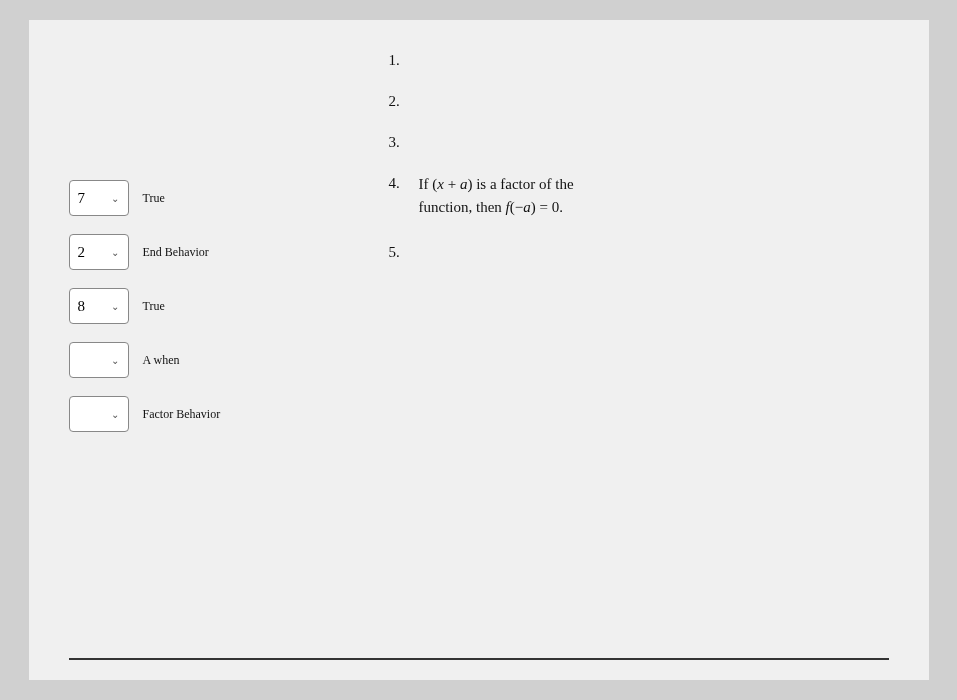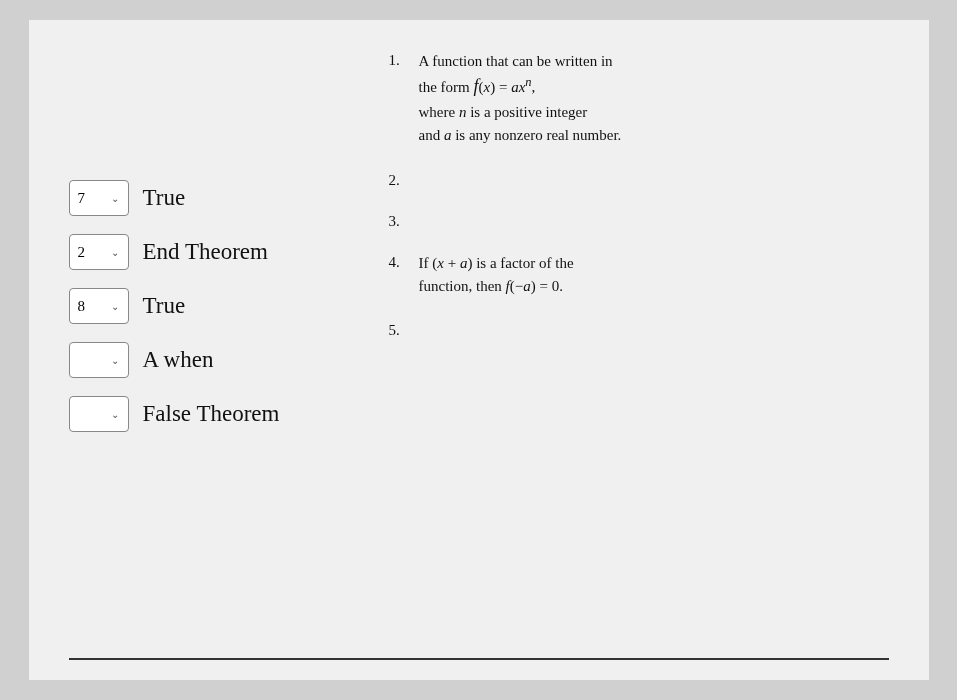--- a/index.html
+++ b/index.html
@@ -51,21 +51,21 @@
     }
     .dropdown-value {
       font-size: 15px;
       font-family: 'Georgia', serif;
     }
     .dropdown-arrow {
       font-size: 10px;
       color: #555;
     }
     .label-text {
-      font-size: 23px;
+      font-size: 12px;
       font-family: 'Georgia', serif;
       color: #111;
     }
     .right-column {
       flex: 1;
       display: flex;
       flex-direction: column;
       gap: 22px;
       padding-top: 0px;
     }
@@ -110,21 +110,21 @@
         <span class="dropdown-arrow">⌄</span>
       </div>
       <span class="label-text">True</span>
     </div>
 
     <div class="left-row">
       <div class="dropdown">
         <span class="dropdown-value">2</span>
         <span class="dropdown-arrow">⌄</span>
       </div>
-      <span class="label-text">End Theorem</span>
+      <span class="label-text">End Behavior</span>
     </div>
 
     <div class="left-row">
       <div class="dropdown">
         <span class="dropdown-value">8</span>
         <span class="dropdown-arrow">⌄</span>
       </div>
       <span class="label-text">True</span>
     </div>
 
@@ -134,35 +134,29 @@
         <span class="dropdown-arrow">⌄</span>
       </div>
       <span class="label-text">A when</span>
     </div>
 
     <div class="left-row">
       <div class="dropdown">
         <span class="dropdown-value"></span>
         <span class="dropdown-arrow">⌄</span>
       </div>
-      <span class="label-text">False Theorem</span>
+      <span class="label-text">Factor Behavior</span>
     </div>
 
   </div>
 
   <div class="right-column">
 
     <div class="definition-item">
       <span class="def-number">1.</span>
-      <div class="def-content">
-        A function that can be written in<br>
-        the form <span style="font-style:italic; font-size:18px;">f</span>(<span style="font-style:italic;">x</span>) = <span style="font-style:italic;">ax<sup>n</sup></span>,<br>
-        where <span style="font-style:italic;">n</span> is a positive integer<br>
-        and <span style="font-style:italic;">a</span> is any nonzero real number.
-      </div>
     </div>
 
     <div class="definition-item">
       <span class="def-number">2.</span>
     </div>
 
     <div class="definition-item">
       <span class="def-number">3.</span>
     </div>
 

